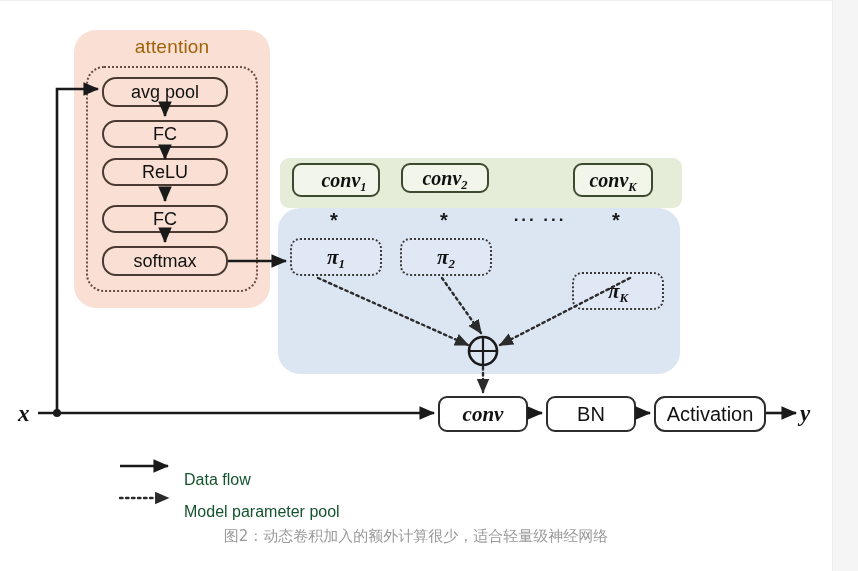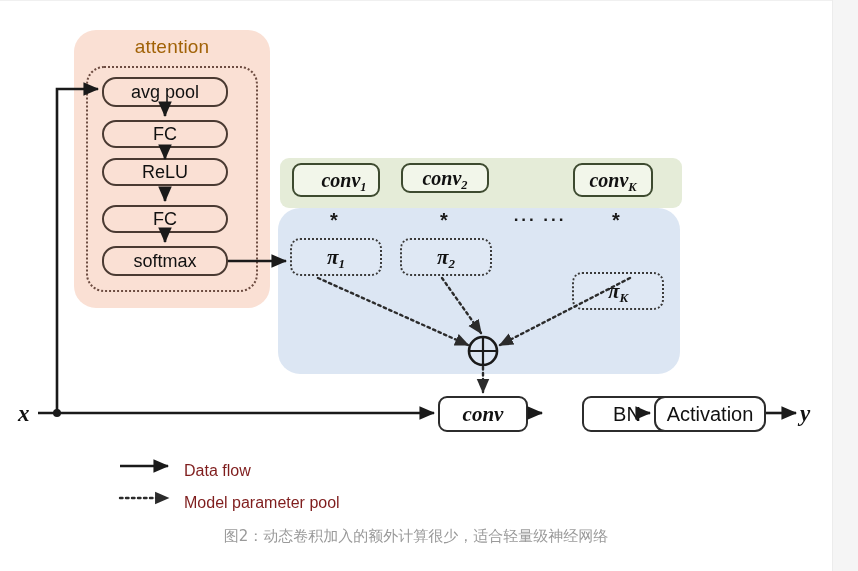--- a/index.html
+++ b/index.html
@@ -186,23 +186,23 @@
     top: 455px;
     width: 360px;
   }
   .legend-row {
     position: relative;
     height: 32px;
   }
   .legend-text {
     position: absolute;
     left: 66px;
-    top: 7px;
+    top: 16px;
     font-size: 16px;
-    color: #7f1d1d;
+    color: #14532d;
   }
   .legend-swatch {
     position: absolute;
     left: 0;
     top: 0;
     width: 62px;
     height: 22px;
   }
 
   
@@ -280,21 +280,21 @@
     <div class="box pi-box" style="left:400px; top:238px; width:92px; height:38px;">
       <span><span>π</span><sub>2</sub></span>
     </div>
     <div class="box pi-box" style="left:572px; top:238px; width:92px; height:38px;margin-top:34px;">
       <span><span>π</span><sub>K</sub></span>
     </div>
 
     <div class="box plain italic-serif" style="left:438px; top:396px; width:90px; height:36px;">
       <span>conv</span>
     </div>
-    <div class="box plain" style="left:546px; top:396px; width:90px; height:36px;margin-left:36px;">
+    <div class="box plain" style="left:546px; top:396px; width:90px; height:36px;">
       <span>BN</span>
     </div>
     <div class="box plain" style="left:654px; top:396px; width:112px; height:36px;border-radius:11px;">
       <span>Activation</span>
     </div>
 
     <div class="io-label" style="left:18px; top:401px;">x</div>
     <div class="io-label" style="left:800px; top:401px;">y</div>
 
     <svg class="overlay" viewBox="0 0 858 571">

